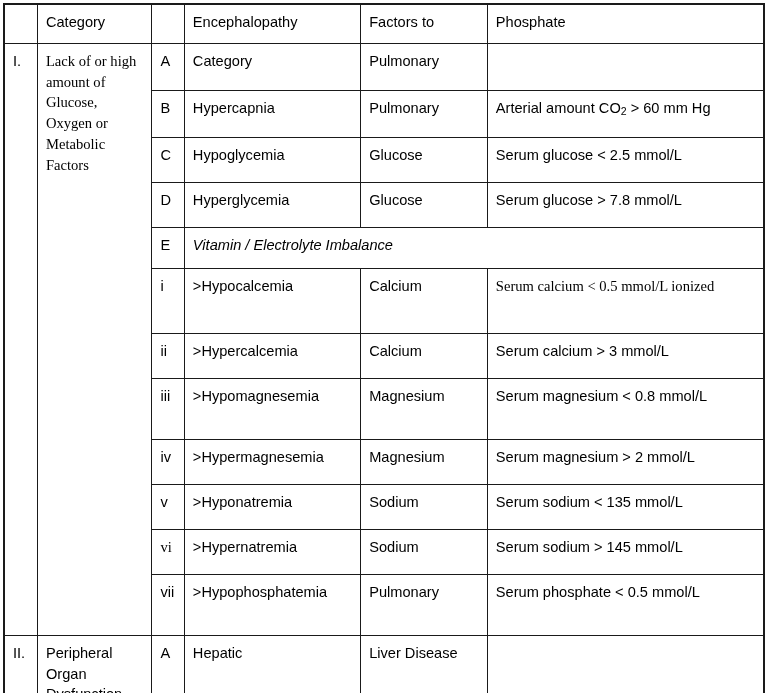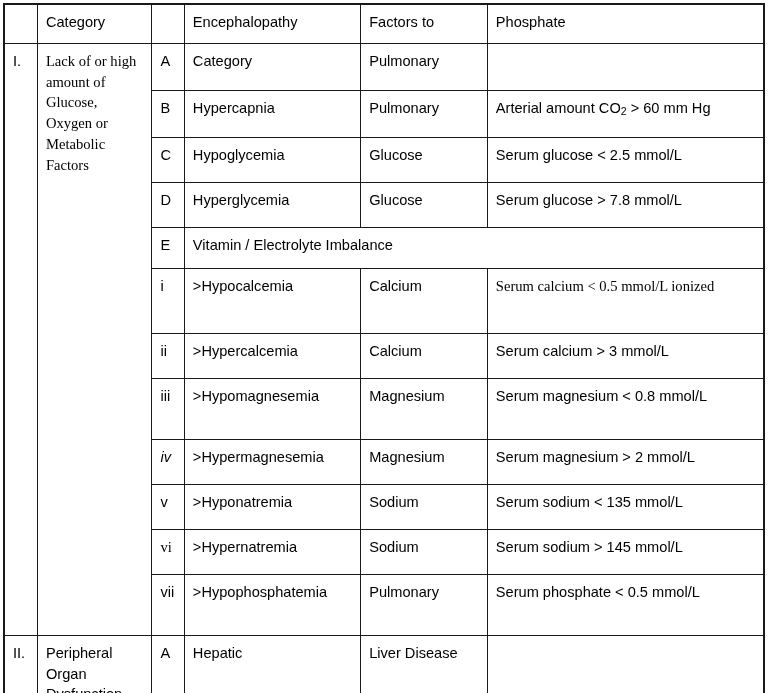--- a/index.html
+++ b/index.html
@@ -57,32 +57,32 @@
   }
 
   
   .justify {
     text-align: justify;
     text-align-last: left;
     hyphens: none;
     font-family: Liberation Serif, serif;
   }
 
-  .italic { }
+  .italic { font-style: italic; }
 
   
   .h-a   { height: 32px; }
   .h-b   { height: 32px; }
   .h-c   { height: 30px; }
   .h-d   { height: 30px; }
   .h-e   { height: 26px; }
   .h-i   { height: 50px; }
   .h-ii  { height: 30px; }
   .h-iii { height: 46px; }
-  .h-iv  { height: 30px; font-style: italic; }
+  .h-iv  { height: 30px; }
   .h-v   { height: 30px; }
   .h-vi  { height: 30px; font-family: Liberation Serif, serif; }
   .h-vii { height: 46px; }
   .h-2a  { height: 44px; }
 
   sub {
     font-size: 0.72em;
     line-height: 0;
     vertical-align: -0.22em;
   }

